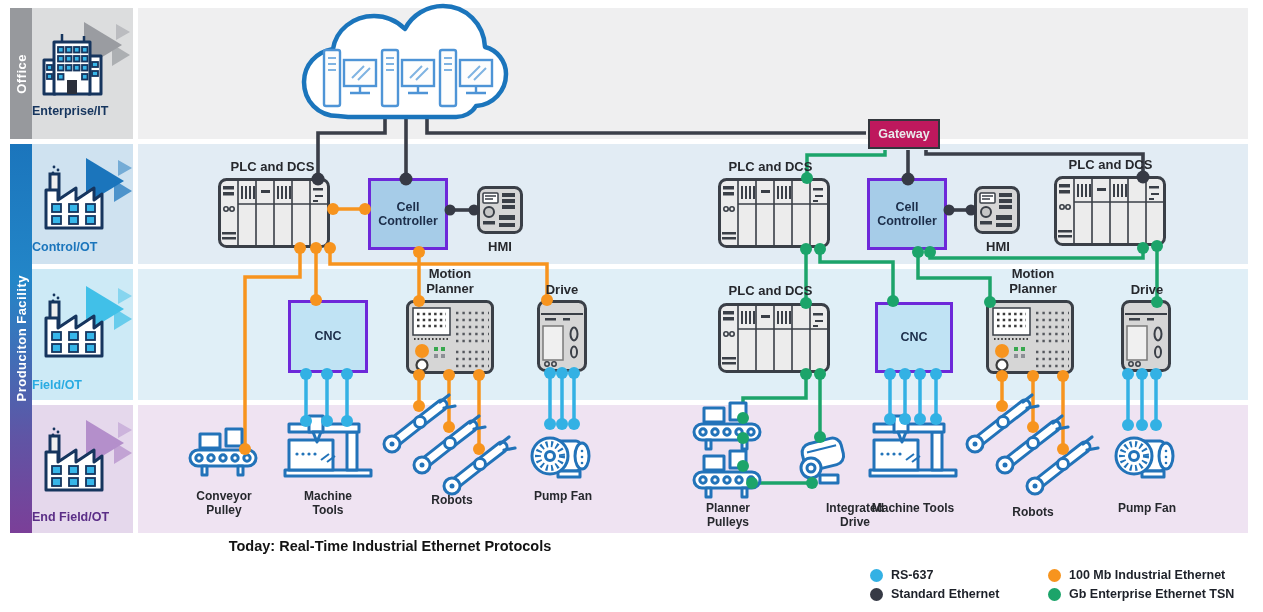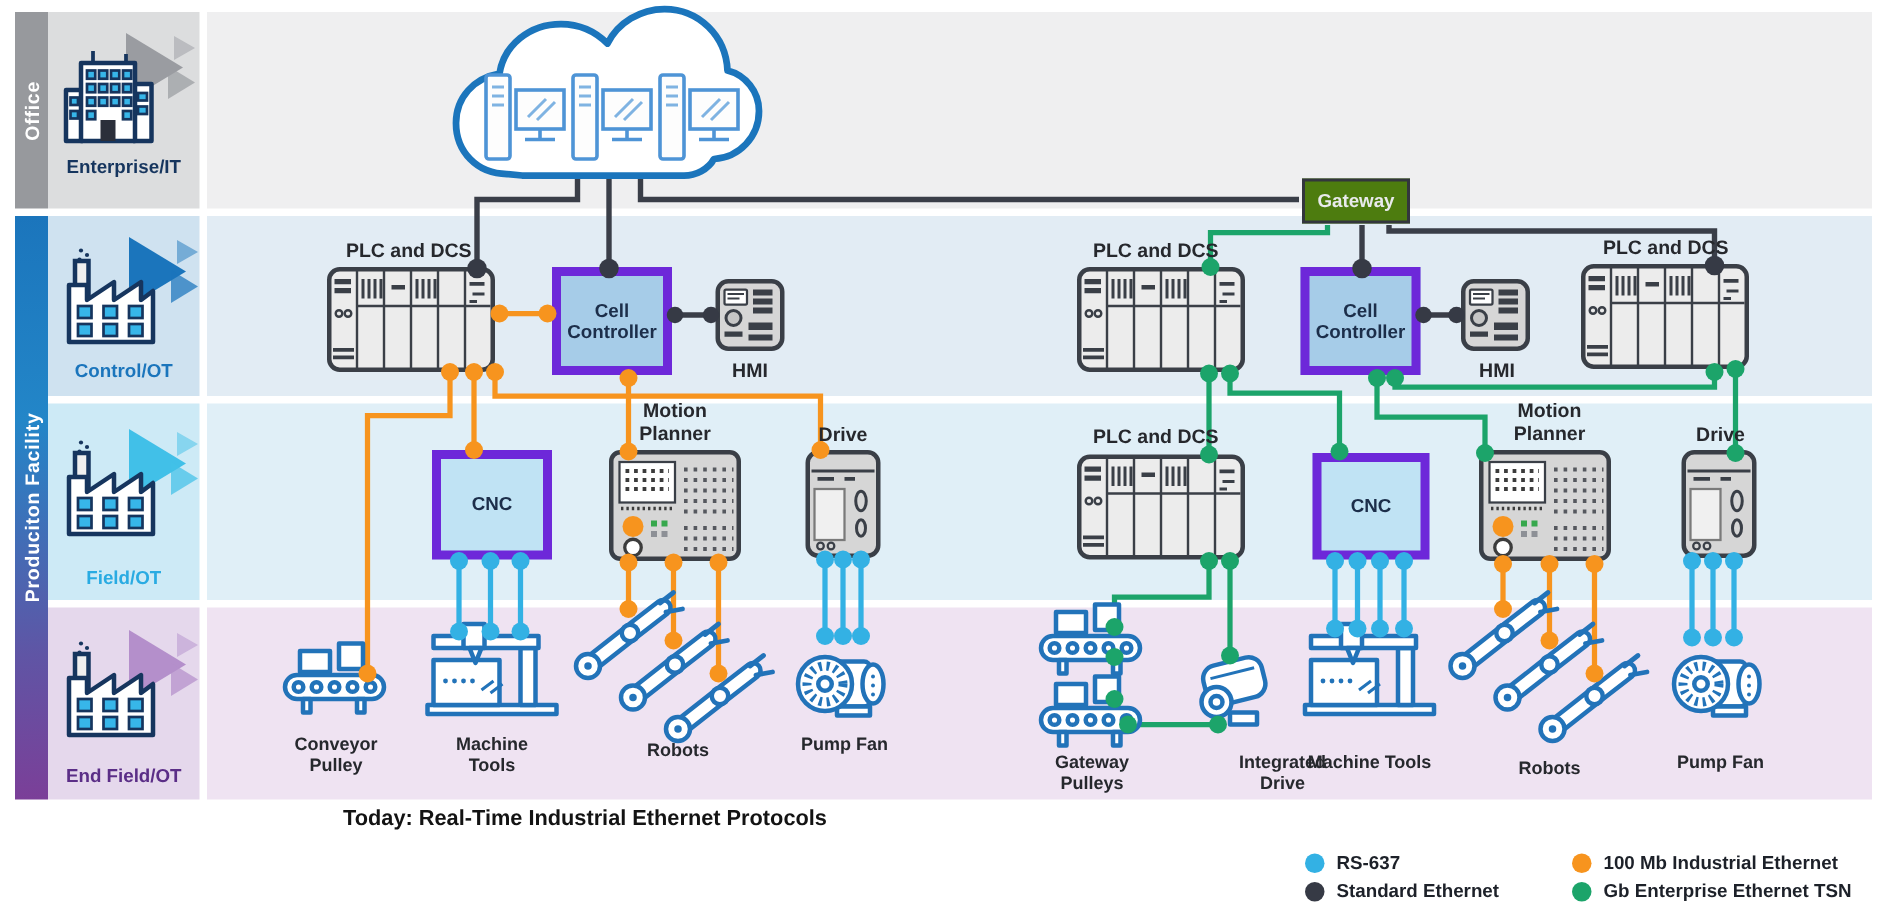--- a/index.html
+++ b/index.html
@@ -2,25 +2,25 @@
 <html><head>
 <meta charset="utf-8">
 <style>
   html,body{margin:0;padding:0;background:#fff;}
   #app{position:relative;width:1263px;height:612px;background:#fff;overflow:hidden;
        font-family:"Liberation Sans",sans-serif;}
   .band{position:absolute;z-index:1;}
   .vbar{position:absolute;z-index:1;display:flex;align-items:center;justify-content:center;}
   .vlabel{writing-mode:vertical-rl;transform:rotate(180deg);color:#fff;font-weight:bold;
           font-size:13px;letter-spacing:.5px;white-space:nowrap;}
-  .rowlabel{position:absolute;left:32px;width:101px;text-align:center;font-weight:bold;
+  .rowlabel{position:absolute;left:32px;width:101px;font-weight:bold;
             font-size:12.5px;z-index:4;}
   .nodebox{position:absolute;z-index:2;display:flex;align-items:center;justify-content:center;
            text-align:center;font-weight:bold;font-size:12.5px;line-height:1.15;color:#1c2e4a;
-           border:6px solid #6d28d9;box-sizing:border-box;}
+           border:3px solid #6d28d9;box-sizing:border-box;}
   .lbl{position:absolute;z-index:4;font-weight:bold;font-size:12px;line-height:1.13;
        text-align:center;color:#26282d;}
   .cap{position:absolute;z-index:4;font-weight:bold;font-size:14.5px;text-align:center;color:#131313;}
   svg.layer{position:absolute;left:0;top:0;z-index:3;pointer-events:none;}
   
   .l-k{stroke:#3a3e48;stroke-width:3.6;fill:none}
   .l-o{stroke:#f7941e;stroke-width:3.5;fill:none}
   .l-g{stroke:#1ca46a;stroke-width:3.5;fill:none}
   .l-b{stroke:#33b1e4;stroke-width:3.5;fill:none}
   .d-k{fill:#363a45}.d-o{fill:#f7941e}.d-g{fill:#1ca46a}.d-b{fill:#33b1e4}
@@ -76,21 +76,21 @@
   </div>
   <div class="nodebox" style="left:288px;top:300px;width:80px;height:73px;background:#c0e3f4;">
     <span>CNC</span>
   </div>
   <div class="nodebox" style="left:867px;top:178px;width:80px;height:72px;background:#a6cce8;">
     <span style="width:60px;">Cell Controller</span>
   </div>
   <div class="nodebox" style="left:875px;top:302px;width:78px;height:71px;background:#c0e3f4;">
     <span>CNC</span>
   </div>
-  <div class="nodebox" style="left:868px;top:119px;width:72px;height:30px;background:#4d7c0f;border:2px solid #33363d;color:#e9eaec;">
+  <div class="nodebox" style="left:868px;top:119px;width:72px;height:30px;background:#be185d;border:2px solid #33363d;color:#e9eaec;">
     <span>Gateway</span>
   </div>
 
   <svg class="layer" width="1263" height="612" viewBox="0 0 1263 612">
     <defs>
       <g id="plc">
         <rect x="1.5" y="1.5" width="109" height="67" rx="7" class="do2"></rect>
         <path class="dl" d="M20 2 V68 M38 2 V68 M56 2 V68 M74 2 V68 M92 2 V68 M20 26 H109"></path>
         <rect x="5" y="8" width="11" height="3.5" class="dk"></rect>
           <rect x="5" y="14" width="11" height="3.5" class="dk"></rect>
@@ -428,21 +428,21 @@
   <div class="lbl" style="left:415px;top:494px;width:74px;">Robots</div>
   <div class="lbl" style="left:530px;top:490px;width:66px;">Pump Fan</div>
   <div class="cap" style="left:140px;top:538px;width:500px;">Today: Real-Time Industrial Ethernet Protocols</div>
 
   <div class="lbl" style="left:708px;top:160px;width:125px;font-size:13px;">PLC and DCS</div>
   <div class="lbl" style="left:1048px;top:158px;width:125px;font-size:13px;">PLC and DCS</div>
   <div class="lbl" style="left:708px;top:284px;width:125px;font-size:13px;">PLC and DCS</div>
   <div class="lbl" style="left:974px;top:240px;width:48px;font-size:13px;">HMI</div>
   <div class="lbl" style="left:988px;top:267px;width:90px;font-size:13px;">Motion Planner</div>
   <div class="lbl" style="left:1118px;top:283px;width:58px;font-size:13px;">Drive</div>
-  <div class="lbl" style="left:686px;top:502px;width:84px;">Gateway Pulleys</div>
+  <div class="lbl" style="left:686px;top:502px;width:84px;">Planner Pulleys</div>
   <div class="lbl" style="left:811px;top:502px;width:88px;">Integrated Drive</div>
   <div class="lbl" style="left:871px;top:502px;width:84px;">Machine Tools</div>
   <div class="lbl" style="left:994px;top:506px;width:78px;">Robots</div>
   <div class="lbl" style="left:1112px;top:502px;width:70px;">Pump Fan</div>
 
   <div class="legend-item" style="left:870px;top:568px;">
     <span class="sw" style="background: rgb(51, 177, 228);"></span>
     <span>RS-637</span>
   </div>
   <div class="legend-item" style="left:870px;top:587px;">

